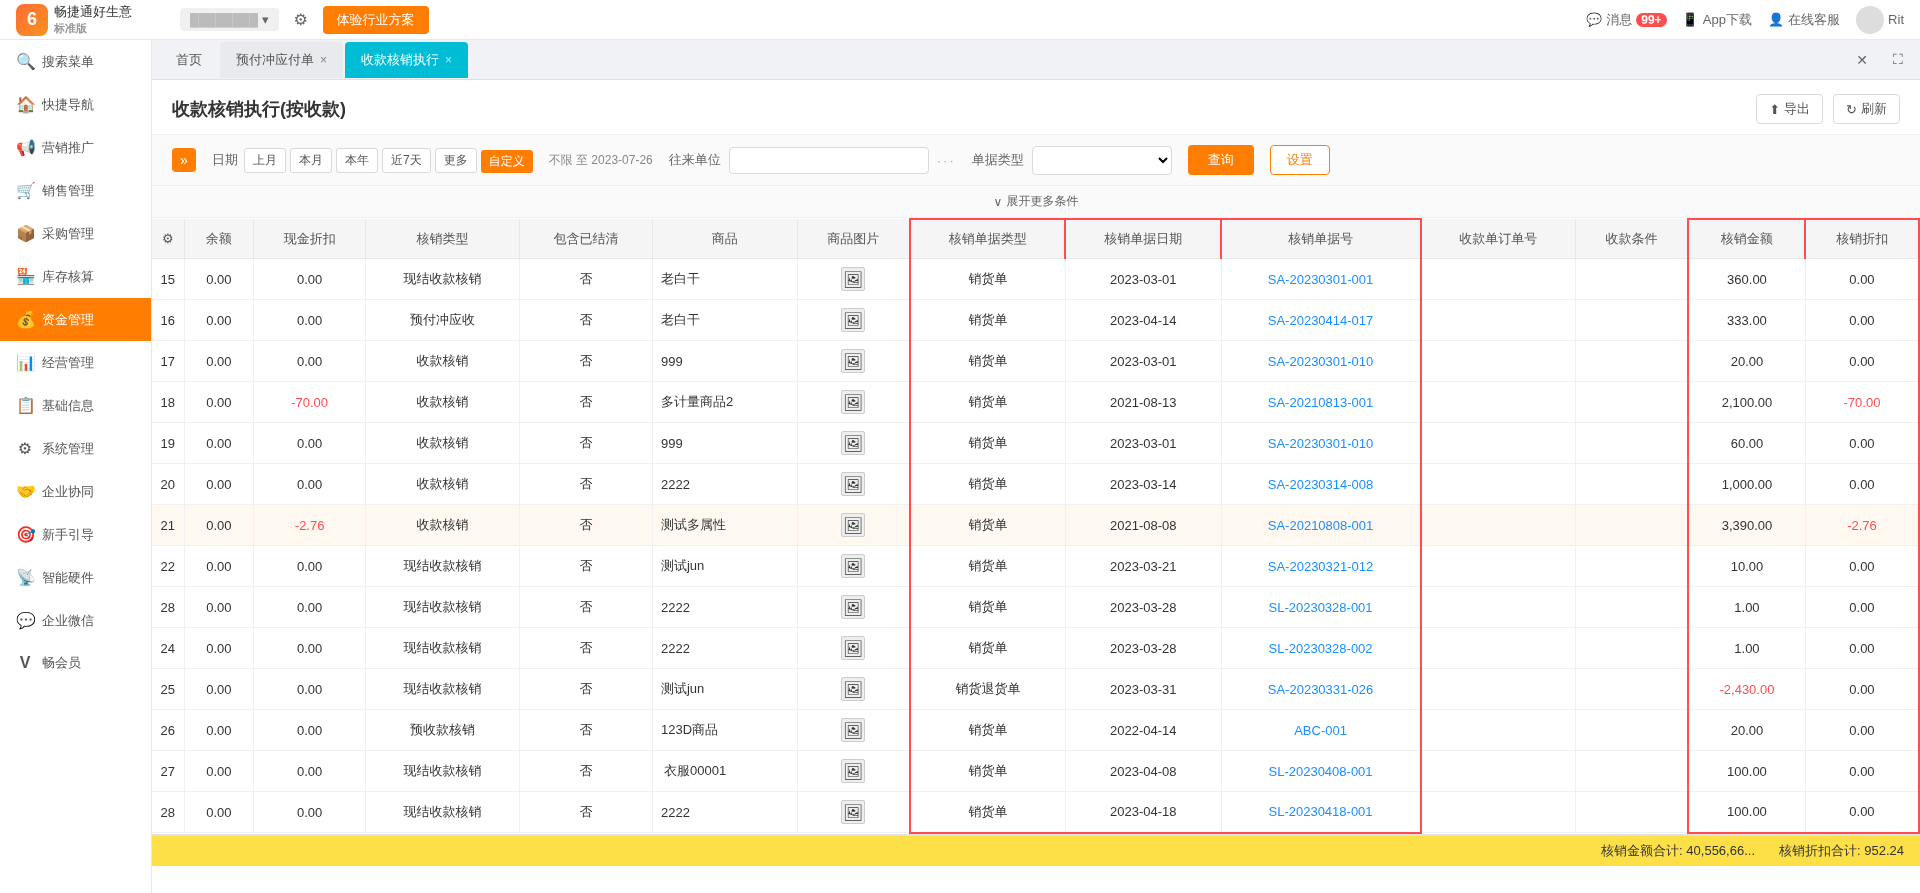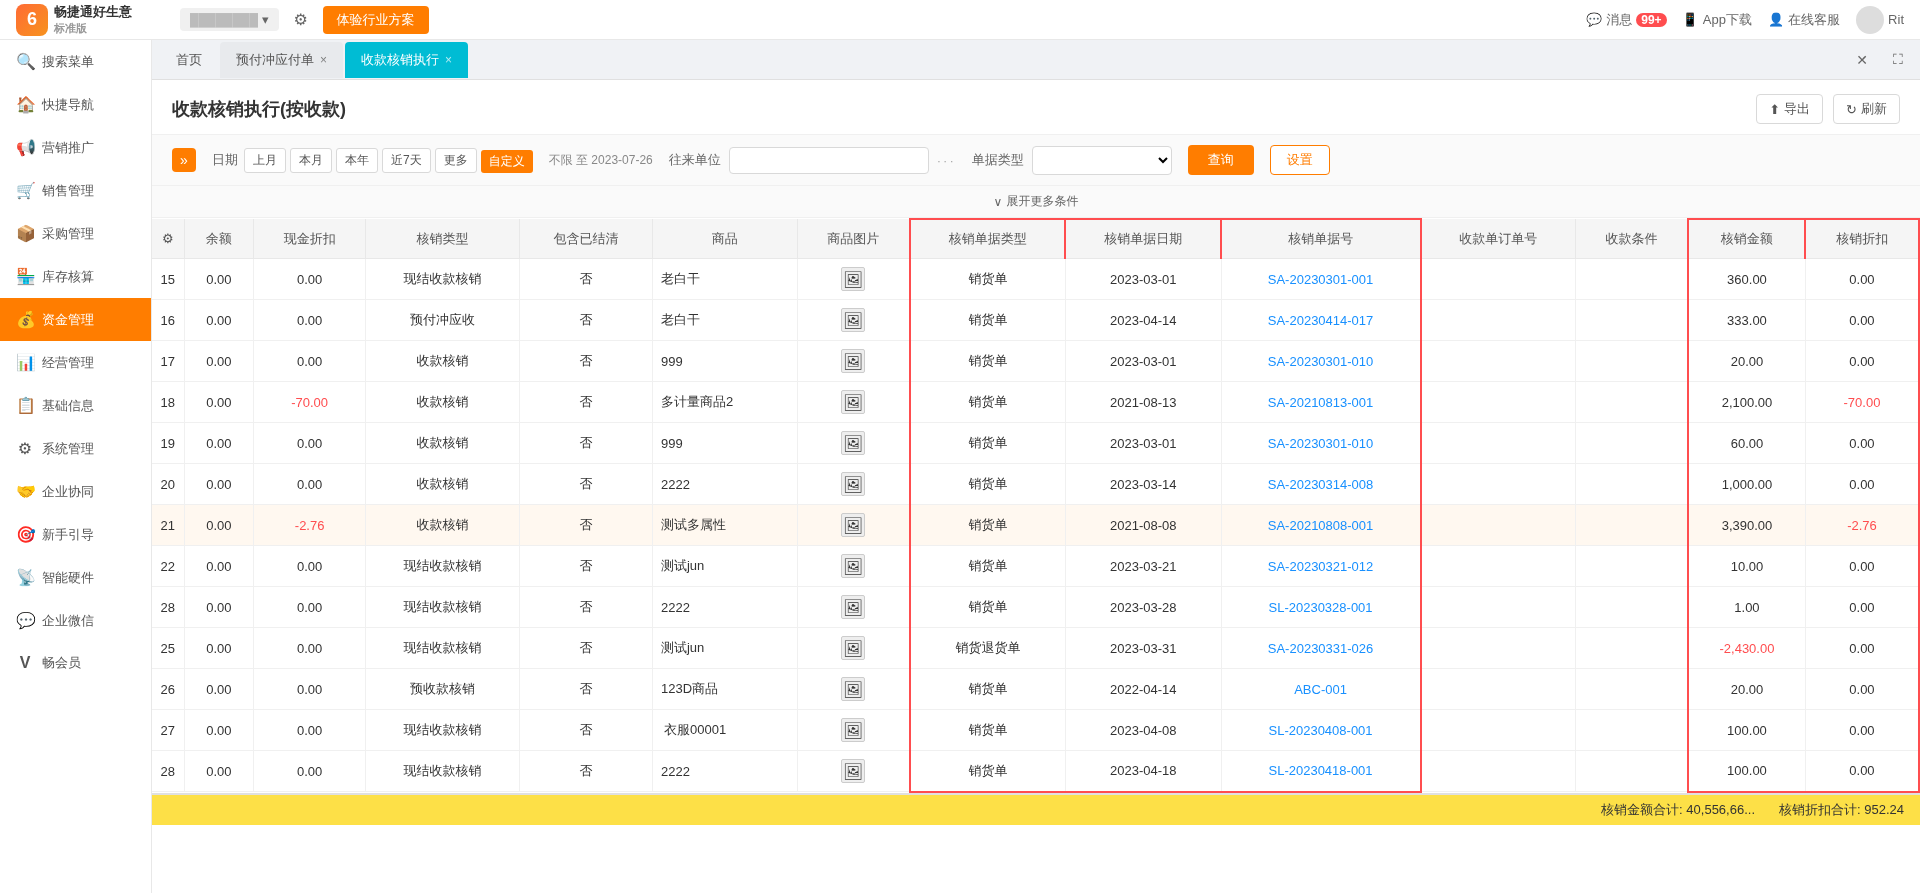--- a/index.html
+++ b/index.html
@@ -310,21 +310,21 @@
   </style>
 </head>
 <body>
 
 <div class="top-bar">
   <div class="top-bar-brand">
     <div class="brand-logo">
       <span>6</span>
     </div>
     <div>
-      <div style="font-size:13px;font-weight:bold;">畅捷通好生意</div>
+      <div style="font-size:13px;font-weight:normal;">畅捷通好生意</div>
       <div style="font-size:11px;color:#999;">标准版</div>
     </div>
   </div>
   <div class="top-bar-center">
     <div class="company-selector">
       <span style="color:#bbb;font-size:12px;">████████</span>
       <span>▾</span>
     </div>
     <button class="gear-btn">⚙</button>
     <button class="trial-btn">体验行业方案</button>
@@ -648,20 +648,36 @@
                 <td><span style="display:inline-block;width:24px;height:24px;background:#eee;border:1px solid #ccc;border-radius:2px;font-size:16px;line-height:24px;">🖼</span></td>
                 <td style="border-left: 2px solid #ff4d4f;">销货单</td>
                 <td style="border-left: none;">2023-03-28</td>
                 <td style="border-left: none; border-right: 2px solid #ff4d4f;"><a class="td-link" href="#">SL-20230328-001</a></td>
                 <td></td>
                 <td></td>
                 <td style="border-left: 2px solid #ff4d4f;">1.00</td>
                 <td style="border-left: none; border-right: 2px solid #ff4d4f;">0.00</td>
               </tr>
               <tr>
+                <td>24</td>
+                <td>0.00</td>
+                <td>0.00</td>
+                <td>现结收款核销</td>
+                <td>否</td>
+                <td style="text-align:left;">2222</td>
+                <td><span style="display:inline-block;width:24px;height:24px;background:#eee;border:1px solid #ccc;border-radius:2px;font-size:16px;line-height:24px;">🖼</span></td>
+                <td style="border-left: 2px solid #ff4d4f;">销货单</td>
+                <td style="border-left: none;">2023-03-28</td>
+                <td style="border-left: none; border-right: 2px solid #ff4d4f;"><a class="td-link" href="#">SL-20230328-002</a></td>
+                <td></td>
+                <td></td>
+                <td style="border-left: 2px solid #ff4d4f;">1.00</td>
+                <td style="border-left: none; border-right: 2px solid #ff4d4f;">0.00</td>
+              </tr>
+              <tr>
                 <td>25</td>
                 <td>0.00</td>
                 <td>0.00</td>
                 <td>现结收款核销</td>
                 <td>否</td>
                 <td style="text-align:left;">测试jun</td>
                 <td><span style="display:inline-block;width:24px;height:24px;background:#eee;border:1px solid #ccc;border-radius:2px;font-size:16px;line-height:24px;">🖼</span></td>
                 <td style="border-left: 2px solid #ff4d4f;">销货退货单</td>
                 <td style="border-left: none;">2023-03-31</td>
                 <td style="border-left: none; border-right: 2px solid #ff4d4f;"><a class="td-link" href="#">SA-20230331-026</a></td>

